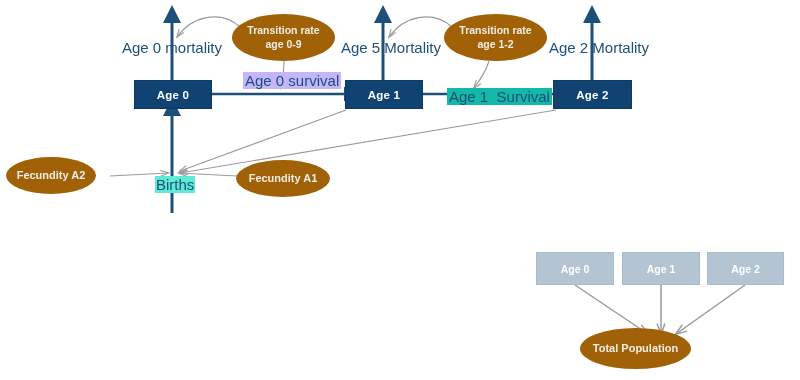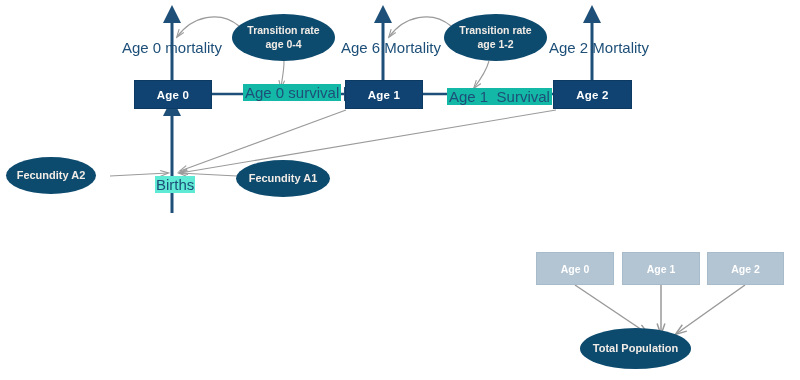--- a/index.html
+++ b/index.html
@@ -36,21 +36,21 @@
   .stock {
     background: #104372;
     border: 1px solid #0d3a63;
     color: #ffffff;
     font-size: 11.5px;
     font-weight: bold;
     letter-spacing: 0.2px;
   }
   
   .ellipse {
-    background: #0c4a6e;
+    background: #a16207;
     border-radius: 50%;
     color: #f2ece6;
     font-size: 10.5px;
     font-weight: bold;
     line-height: 1.25;
   }
   .ellipse.big {
     font-size: 11px;
   }
   
@@ -131,37 +131,37 @@
   </div>
   <div class="node stock" style="left:345px; top:80px; width:78px; height:29px;">
     <span>Age 1</span>
   </div>
   <div class="node stock" style="left:553px; top:80px; width:79px; height:29px;">
     <span>Age 2</span>
   </div>
 
   <div class="node ellipse" style="left:232px; top:14px; width:103px; height:47px; flex-direction:column;">
     <span>Transition rate</span>
-    <span>age 0-4</span>
+    <span>age 0-9</span>
   </div>
   <div class="node ellipse" style="left:444px; top:14px; width:103px; height:47px; flex-direction:column;">
     <span>Transition rate</span>
     <span>age 1-2</span>
   </div>
   <div class="node ellipse big" style="left:6px; top:157px; width:90px; height:37px;">
     <span>Fecundity A2</span>
   </div>
   <div class="node ellipse big" style="left:236px; top:160px; width:94px; height:37px;">
     <span>Fecundity A1</span>
   </div>
 
   <div class="flowlabel" style="left:122px; top:39px;">Age 0 mortality</div>
-  <div class="flowlabel" style="left:341px; top:39px;">Age 6 Mortality</div>
+  <div class="flowlabel" style="left:341px; top:39px;">Age 5 Mortality</div>
   <div class="flowlabel" style="left:549px; top:39px;text-align:center;">Age 2 Mortality</div>
-  <div class="flowlabel" style="left:243px; top:84px; background:#14b8a6; padding:0 2px;">Age 0 survival</div>
+  <div class="flowlabel" style="left:243px; top:72px; background:#c4b5fd; padding:0 2px;">Age 0 survival</div>
   <div class="flowlabel" style="left:447px; top:88px; background:#14b8a6; padding:0 2px;">Age 1  Survival</div>
   <div class="flowlabel" style="left:155px; top:176px; background:#5eead4; padding:0 1px;">Births</div>
 
   <div class="node grayblue" style="left:536px; top:252px; width:78px; height:33px;">
     <span>Age 0</span>
   </div>
   <div class="node grayblue" style="left:622px; top:252px; width:78px; height:33px;">
     <span>Age 1</span>
   </div>
   <div class="node grayblue" style="left:707px; top:252px; width:77px; height:33px;">

